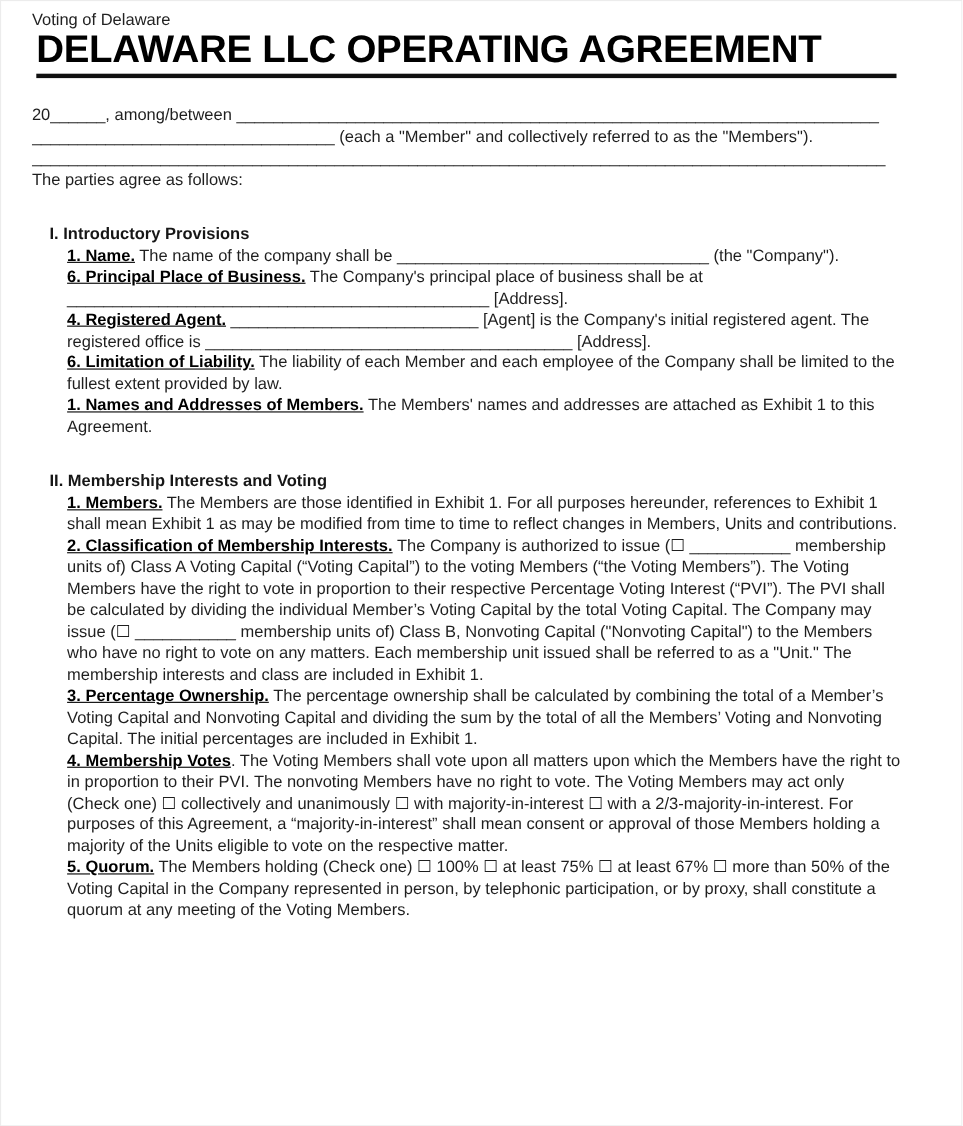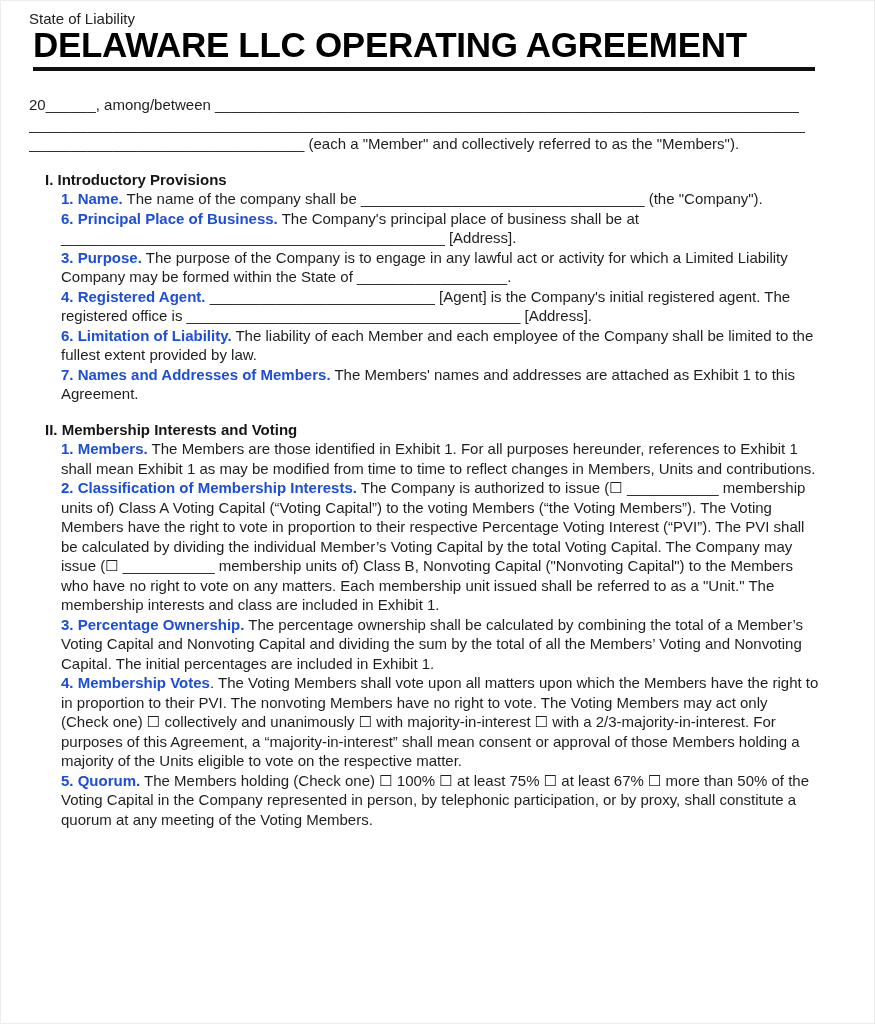--- a/index.html
+++ b/index.html
@@ -37,57 +37,57 @@
     margin: 13px 0 0 4px;
     width: 782px;
   }
   .intro {
     margin-top: 24px;
   }
   .intro-line {
     white-space: nowrap;
     overflow: hidden;
   }
-  .section { margin-top: 16px; }
+  .section { margin-top: 30px; }
   .section-heading {
     font-weight: bold;
     margin-left: 16px;
     color: #161616;
   }
   p.item {
     margin: 0 0 0 32px;
     padding: 0;
   }
-  p.item b { color: #1d4ed8; }
+  p.item b { color: #000000; text-decoration: underline; }
 </style>
 </head>
 <body>
 
 <div class="page">
-  <div class="state-label">State of Liability</div>
+  <div class="state-label">Voting of Delaware</div>
 
   <h1 class="doc-title">DELAWARE LLC OPERATING AGREEMENT</h1>
 
   <div class="title-divider"></div>
 
   <div class="intro">
       <div class="intro-line">20______, among/between ______________________________________________________________________</div>
+      <div class="intro-line">_________________________________ (each a "Member" and collectively referred to as the "Members").</div>
       <div class="intro-line">_____________________________________________________________________________________________</div>
-      <div class="intro-line">_________________________________ (each a "Member" and collectively referred to as the "Members").</div>
+      <div class="intro-line">The parties agree as follows:</div>
     </div>
 
   <div>
       <div class="section">
         <div class="section-heading">I. Introductory Provisions</div>
         <p class="item"><b class="item-bold">1. Name.</b><span class="item-text"> The name of the company shall be __________________________________ (the "Company").</span></p>
         <p class="item"><b class="item-bold">6. Principal Place of Business.</b><span class="item-text"> The Company's principal place of business shall be at ______________________________________________ [Address].</span></p>
-        <p class="item"><b class="item-bold">3. Purpose.</b><span class="item-text"> The purpose of the Company is to engage in any lawful act or activity for which a Limited Liability Company may be formed within the State of __________________.</span></p>
         <p class="item"><b class="item-bold">4. Registered Agent.</b><span class="item-text"> ___________________________ [Agent] is the Company's initial registered agent. The registered office is ________________________________________ [Address].</span></p>
         <p class="item"><b class="item-bold">6. Limitation of Liability.</b><span class="item-text"> The liability of each Member and each employee of the Company shall be limited to the fullest extent provided by law.</span></p>
-        <p class="item"><b class="item-bold">7. Names and Addresses of Members.</b><span class="item-text"> The Members' names and addresses are attached as Exhibit 1 to this Agreement.</span></p>
+        <p class="item"><b class="item-bold">1. Names and Addresses of Members.</b><span class="item-text"> The Members' names and addresses are attached as Exhibit 1 to this Agreement.</span></p>
       </div>
       <div class="section">
         <div class="section-heading">II. Membership Interests and Voting</div>
         <p class="item"><b class="item-bold">1. Members.</b><span class="item-text"> The Members are those identified in Exhibit 1. For all purposes hereunder, references to Exhibit 1 shall mean Exhibit 1 as may be modified from time to time to reflect changes in Members, Units and contributions.</span></p>
         <p class="item"><b class="item-bold">2. Classification of Membership Interests.</b><span class="item-text"> The Company is authorized to issue (☐ ___________ membership units of) Class A Voting Capital (“Voting Capital”) to the voting Members (“the Voting Members”). The Voting Members have the right to vote in proportion to their respective Percentage Voting Interest (“PVI”). The PVI shall be calculated by dividing the individual Member’s Voting Capital by the total Voting Capital. The Company may issue (☐ ___________ membership units of) Class B, Nonvoting Capital ("Nonvoting Capital") to the Members who have no right to vote on any matters. Each membership unit issued shall be referred to as a "Unit." The membership interests and class are included in Exhibit 1.</span></p>
         <p class="item"><b class="item-bold">3. Percentage Ownership.</b><span class="item-text"> The percentage ownership shall be calculated by combining the total of a Member’s Voting Capital and Nonvoting Capital and dividing the sum by the total of all the Members’ Voting and Nonvoting Capital. The initial percentages are included in Exhibit 1.</span></p>
         <p class="item"><b class="item-bold">4. Membership Votes</b><span class="item-text">. The Voting Members shall vote upon all matters upon which the Members have the right to in proportion to their PVI. The nonvoting Members have no right to vote. The Voting Members may act only (Check one) ☐ collectively and unanimously ☐ with majority-in-interest ☐ with a 2/3-majority-in-interest. For purposes of this Agreement, a “majority-in-interest” shall mean consent or approval of those Members holding a majority of the Units eligible to vote on the respective matter.</span></p>
         <p class="item"><b class="item-bold">5. Quorum.</b><span class="item-text"> The Members holding (Check one) ☐ 100% ☐ at least 75% ☐ at least 67% ☐ more than 50% of the Voting Capital in the Company represented in person, by telephonic participation, or by proxy, shall constitute a quorum at any meeting of the Voting Members.</span></p>
       </div>
     </div>

